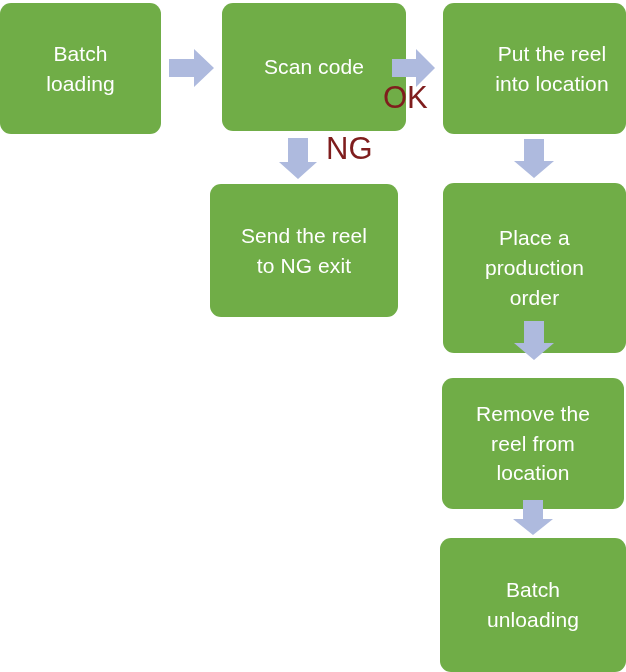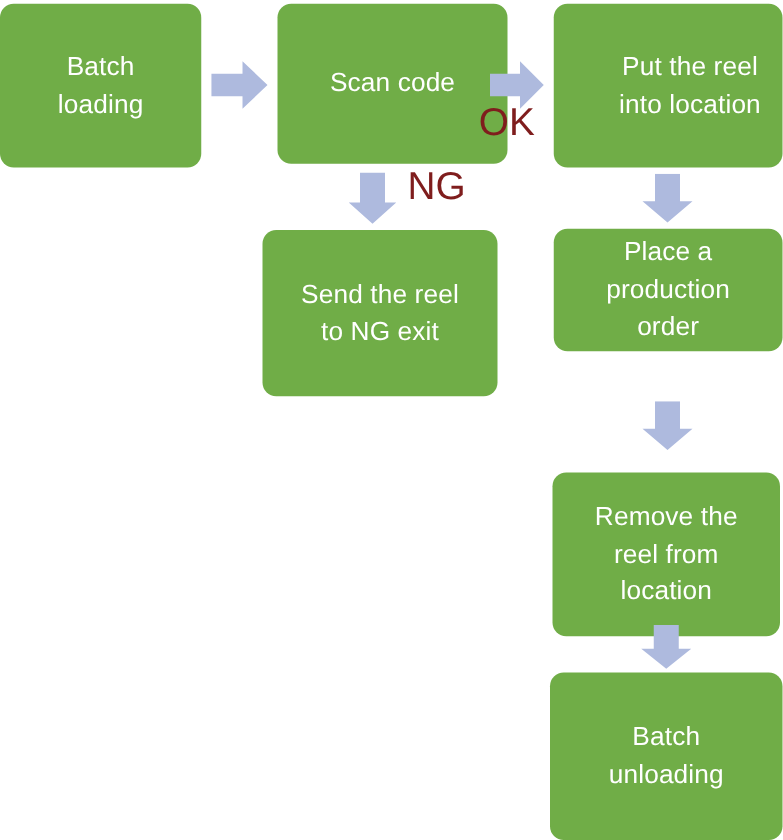--- a/index.html
+++ b/index.html
@@ -44,21 +44,21 @@
   .node .node-label {
     display: block;
     white-space: pre-line;
   }
 
   
   #node-batch-loading      { left: 0px;   top: 3px;   width: 161px; height: 131px; }
   #node-scan-code          { left: 222px; top: 3px;   width: 184px; height: 128px; }
   #node-put-reel           { left: 443px; top: 3px;   width: 183px; height: 131px; padding-left: 45px; }
   #node-send-ng            { left: 210px; top: 184px; width: 188px; height: 133px; }
-  #node-place-order        { left: 443px; top: 183px; width: 183px; height: 98px; }
+  #node-place-order        { left: 443px; top: 183px; width: 183px; height: 170px; }
   #node-remove-reel        { left: 442px; top: 378px; width: 182px; height: 131px; }
   #node-batch-unloading    { left: 440px; top: 538px; width: 186px; height: 134px; }
 
   
   .arrow {
     position: absolute;
   }
   .arrow svg { display: block; }
 
   #arrow-loading-to-scan { left: 169px; top: 48px;  width: 46px;  height: 40px; }

